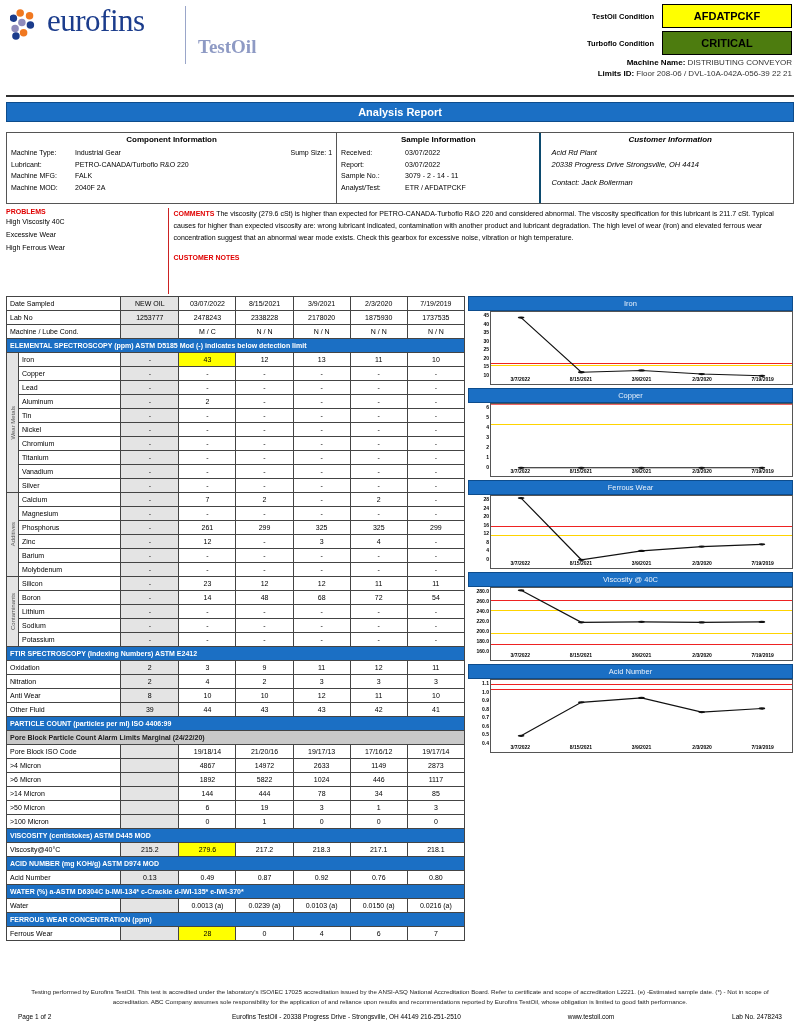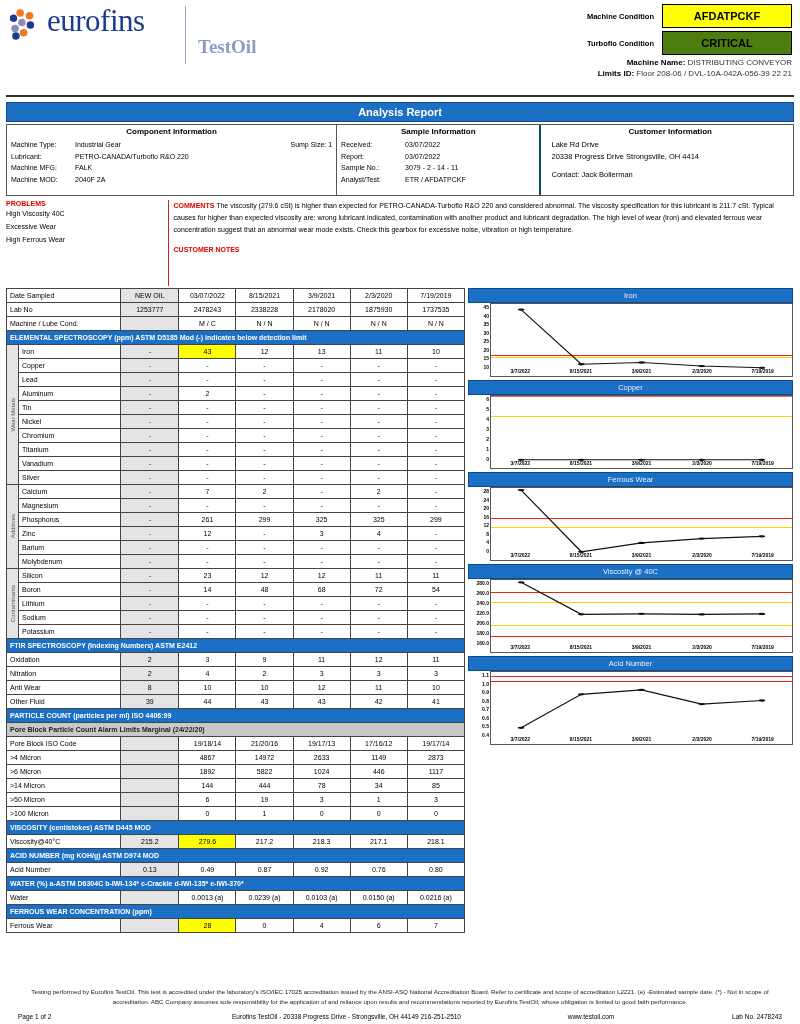--- a/index.html
+++ b/index.html
@@ -35,25 +35,25 @@
 
   
   .report-bar {
     margin:5px 6px 0 6px;
     background:#1b6fc4; color:#fff;
     text-align:center; font-weight:bold; font-size:11px;
     padding:3px 0; border:1px solid #0d4c8c;
   }
 
   
-  .info-wrap { margin:2px 6px 0 6px; display:flex; border:1px solid #555; height:72px; }
+  .info-wrap { margin:10px 6px 0 6px; display:flex; border:1px solid #555; height:72px; }
   .info-col { padding:2px 4px; }
   .info-col.c1 { width:42%; border-right:1px solid #555; }
   .info-col.c2 { width:26%; border-right:2px solid #0c4a6e; }
-  .info-col.c3 { width:32%; padding-left:10px; }
+  .info-col.c3 { width:32%; padding-left:10px;font-style:italic; }
   .info-title { text-align:center; font-weight:bold; font-size:8px; margin-bottom:3px; }
   .info-row { display:flex; font-size:7px; line-height:11.5px; }
   .info-row .k { width:64px; flex:none; }
   .info-row .v { flex:1; }
   .info-row .sump { margin-left:auto; white-space:nowrap; }
   .cust-line { font-size:7.5px; line-height:12px; }
   .cust-gap { height:6px; }
 
   
   .pc-wrap { margin:4px 6px 0 6px; display:flex; height:86px; }
@@ -124,21 +124,21 @@
         <circle cx="7" cy="33" r="4.4" fill="#1b3c8c"></circle>
       </svg>
     </div>
     <div class="logo-text">eurofins</div>
   </div>
   <div class="logo-divider"></div>
   <div class="logo-sub">TestOil</div>
 
   <div class="cond-block">
     <div class="cond-row">
-      <div class="cond-label">Machine Condition</div>
+      <div class="cond-label">TestOil Condition</div>
       <div class="cond-box cond-marginal">AFDATPCKF</div>
     </div>
     <div class="cond-row">
       <div class="cond-label">Turboflo Condition</div>
       <div class="cond-box cond-critical">CRITICAL</div>
     </div>
     <div class="mach-line">
       <span>Machine Name:</span>
       <span class="val">DISTRIBUTING CONVEYOR</span>
     </div>
@@ -192,21 +192,21 @@
           <span class="v">3079 - 2 - 14 - 11</span>
         </div>
         <div class="info-row">
           <span class="k">Analyst/Test:</span>
           <span class="v">ETR / AFDATPCKF</span>
         </div>
       </div>
   </div>
   <div class="info-col c3">
     <div class="info-title">Customer Information</div>
-    <div class="cust-line">Lake Rd Drive</div>
+    <div class="cust-line">Acid Rd Plant</div>
     <div class="cust-line">20338 Progress Drive Strongsville, OH 4414</div>
     <div class="cust-gap"></div>
     <div class="cust-line">Contact:  Jack Boilerman</div>
   </div>
 </div>
 
 <div class="pc-wrap">
   <div class="prob-col">
     <div class="red-head">PROBLEMS</div>
     <div id="problem-items">

